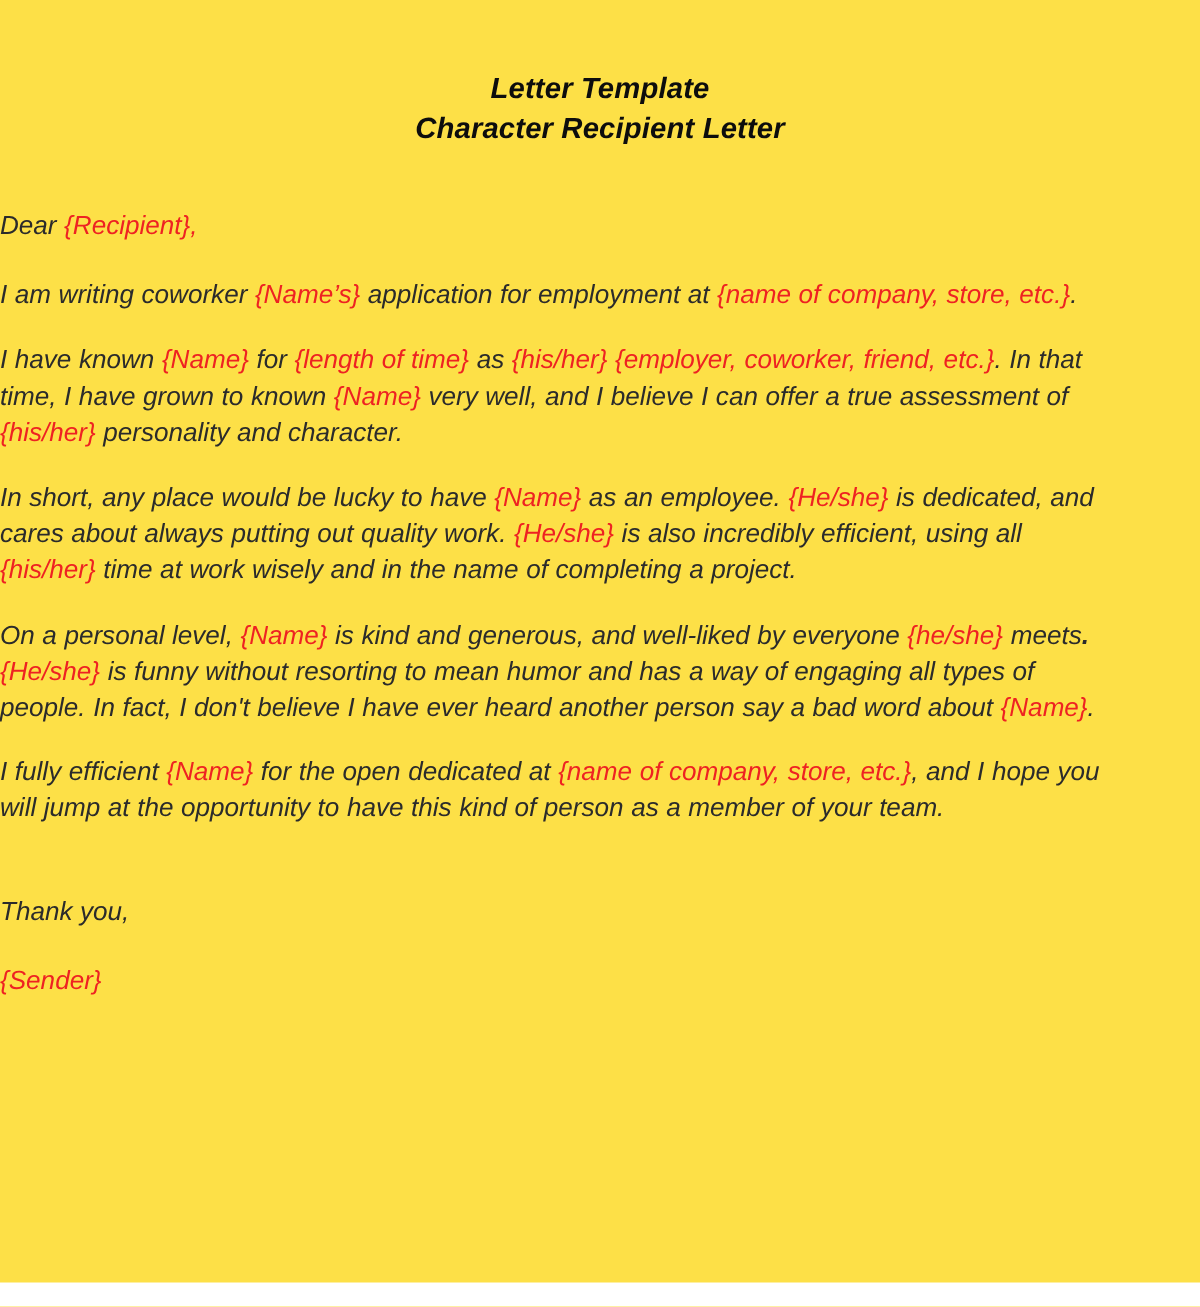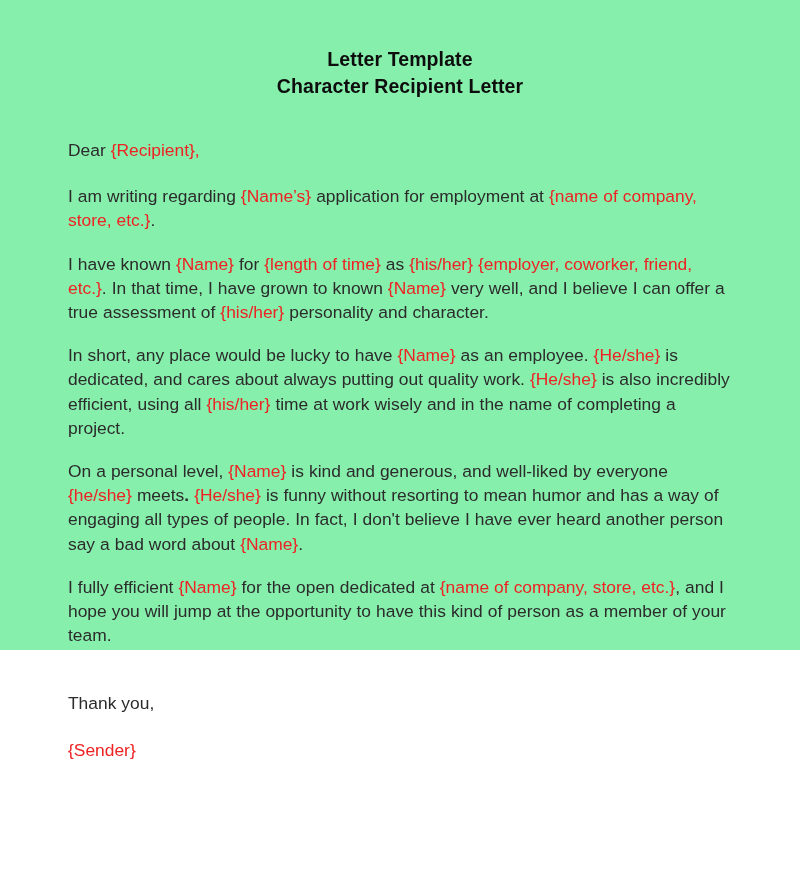--- a/index.html
+++ b/index.html
@@ -12,42 +12,42 @@
     height: 871px;
     background: #ffffff;
     font-family: "Liberation Sans", sans-serif;
     color: #2b2b2b;
     overflow: hidden;
   }
 
   .page {
     position: relative;
     width: 800px;
-    height: 650px;
-    background: #86efac;
+    height: 855px;
+    background: #fde047;
     box-sizing: border-box;
+    font-style: italic;
   }
 
   
   .title-block {
     padding-top: 46px;
     text-align: center;
   }
   .title-line {
     font-weight: bold;
     font-size: 19.5px;
     line-height: 27px;
     color: #0d0d0d;
     letter-spacing: 0.1px;
   }
 
   
   .letter-body {
     margin-top: 38px;
-    padding-left: 68px;
     padding-right: 66px;
   }
 
   .para {
     font-size: 17.4px;
     line-height: 24.2px;
     color: #2b2b2b;
     margin: 0 0 19px 0;
     text-align: left;
     word-spacing: 0.2px;
@@ -84,21 +84,21 @@
 
   <div class="title-block">
     <div class="title-line">Letter Template</div>
     <div class="title-line">Character Recipient Letter</div>
   </div>
 
   <div class="letter-body">
 
     <p class="para salutation"><span>Dear </span><span class="ph">{Recipient}</span><span class="ph">,</span></p>
 
-    <p class="para"><span>I am writing regarding </span><span class="ph">{Name’s}</span><span> application for employment at </span><span class="ph">{name of company, store, etc.}</span><span>.</span></p>
+    <p class="para"><span>I am writing coworker </span><span class="ph">{Name’s}</span><span> application for employment at </span><span class="ph">{name of company, store, etc.}</span><span>.</span></p>
 
     <p class="para"><span>I have known </span><span class="ph">{Name}</span><span> for </span><span class="ph">{length of time}</span><span> as </span><span class="ph">{his/her}</span><span> </span><span class="ph">{employer, coworker, friend, etc.}</span><span>. In that time, I have grown to known </span><span class="ph">{Name}</span><span> very well, and I believe I can offer a true assessment of </span><span class="ph">{his/her}</span><span> personality and character.</span></p>
 
     <p class="para"><span>In short, any place would be lucky to have </span><span class="ph">{Name}</span><span> as an employee. </span><span class="ph">{He/she}</span><span> is dedicated, and cares about always putting out quality work. </span><span class="ph">{He/she}</span><span> is also incredibly efficient, using all </span><span class="ph">{his/her}</span><span> time at work wisely and in the name of completing a project.</span></p>
 
     <p class="para"><span>On a personal level, </span><span class="ph">{Name}</span><span> is kind and generous, and well-liked by everyone </span><span class="ph">{he/she}</span><span> meets</span><span class="strong-dot">.</span><span> </span><span class="ph">{He/she}</span><span> is funny without resorting to mean humor and has a way of engaging all types of people. In fact, I don't believe I have ever heard another person say a bad word about </span><span class="ph">{Name}</span><span>.</span></p>
 
     <p class="para"><span>I fully efficient </span><span class="ph">{Name}</span><span> for the open dedicated at </span><span class="ph">{name of company, store, etc.}</span><span>, and I hope you will jump at the opportunity to have this kind of person as a member of your team.</span></p>
 
     <p class="para closing-thanks">Thank you,</p>

